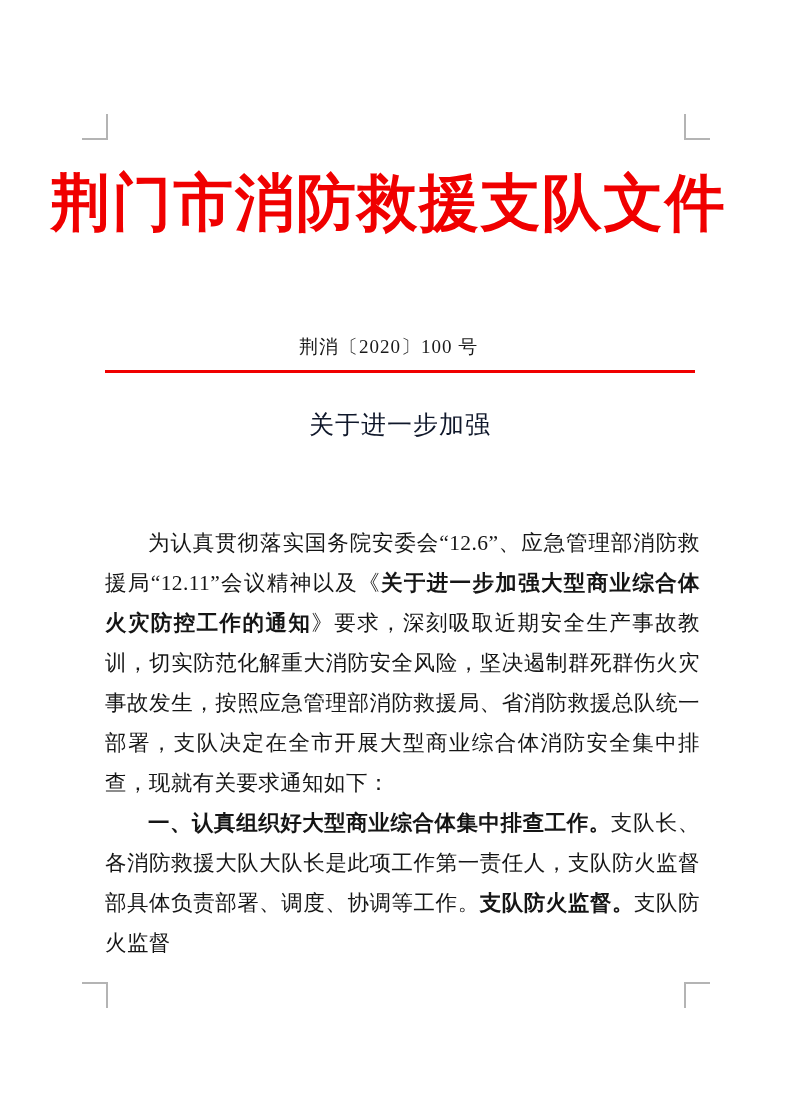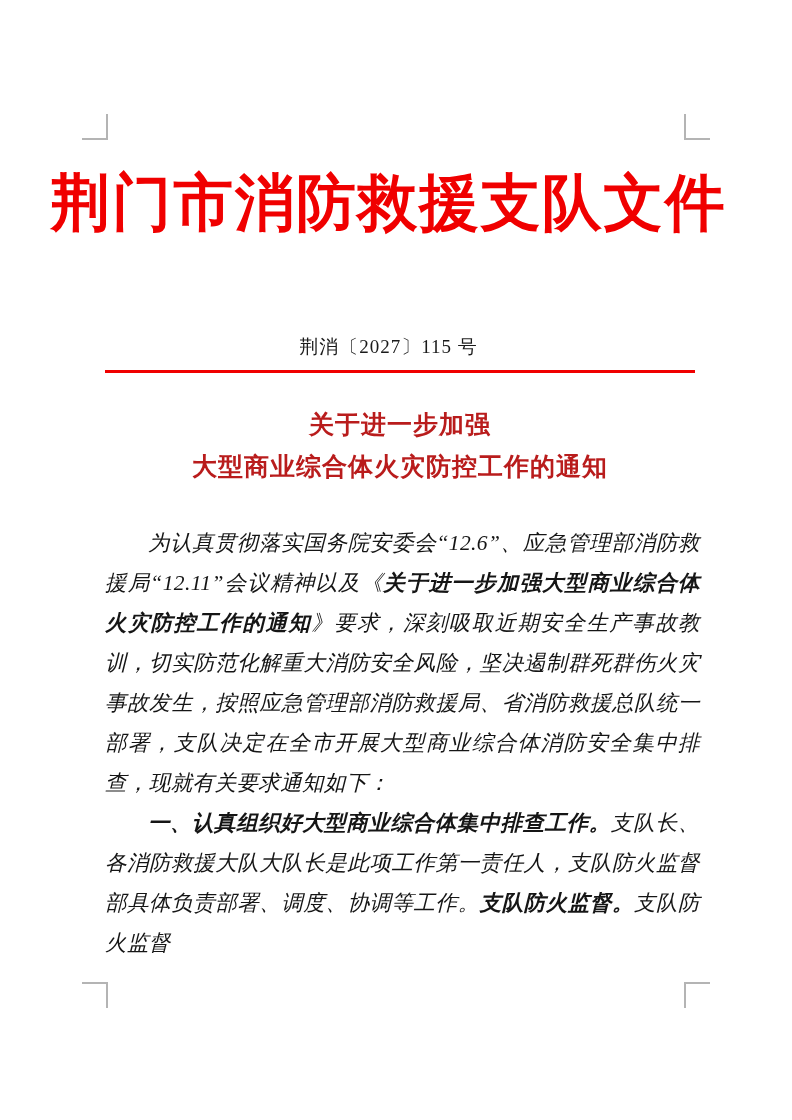--- a/index.html
+++ b/index.html
@@ -91,22 +91,22 @@
     background: #f00000;
   }
 
   
   .doc-heading {
     position: absolute;
     left: 105px;
     width: 590px;
     top: 404px;
     text-align: center;
-    color: #b91c1c;
-    font-weight: bold;
+    color: #0f172a;
+    font-weight: normal;
     font-size: 25px;
     line-height: 42px;
     letter-spacing: 1px;
   }
   .doc-heading .hl { display: block; }
 
   
   .body-area {
     position: absolute;
     left: 105px;
@@ -123,21 +123,20 @@
   .body-area p {
     margin: 0;
   }
 
   .salutation {
     text-indent: 0;
   }
 
   .para {
     text-indent: 2em;
-    font-style: italic;
   }
 
   .b-kai {
     font-weight: bold;
   }
 
   .b-hei {
     font-family: "Liberation Sans", "DejaVu Sans", sans-serif;
     font-weight: bold;
     letter-spacing: 0;
@@ -149,27 +148,26 @@
 
 <div class="page">
 
   <div class="crop-mark crop-tl"></div>
   <div class="crop-mark crop-tr"></div>
   <div class="crop-mark crop-bl"></div>
   <div class="crop-mark crop-br"></div>
 
   <div class="masthead">荆门市消防救援支队文件</div>
 
-  <div class="doc-number">荆消〔2027〕115 号</div>
+  <div class="doc-number">荆消〔2020〕100 号</div>
 
   <div class="red-rule"></div>
 
   <div class="doc-heading">
     <span class="hl">关于进一步加强</span>
-    <span class="hl">大型商业综合体火灾防控工作的通知</span>
   </div>
 
   <div class="body-area">
 
 
     <p class="para">
       <span>为认真贯彻落实国务院安委会“12.6”、应急管理部消防救援局“12.11”会议精神以及《</span><span class="b-kai">关于进一步加强大型商业综合体火灾防控工作的通知</span><span>》要求，深刻吸取近期安全生产事故教训，切实防范化解重大消防安全风险，坚决遏制群死群伤火灾事故发生，按照应急管理部消防救援局、省消防救援总队统一部署，支队决定在全市开展大型商业综合体消防安全集中排查，现就有关要求通知如下：</span>
     </p>
 
     <p class="para">

